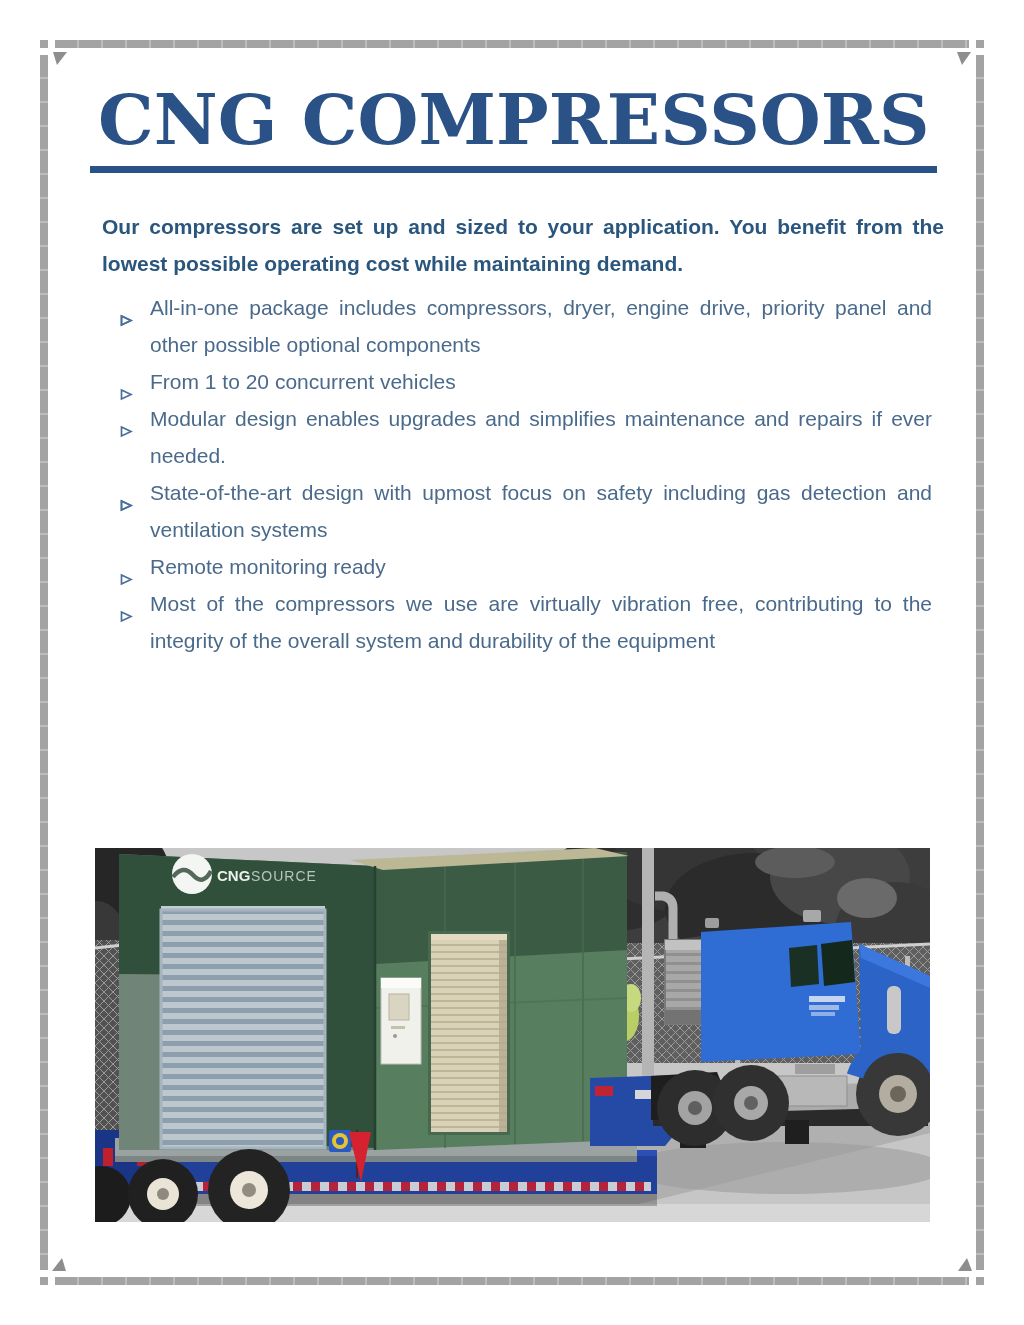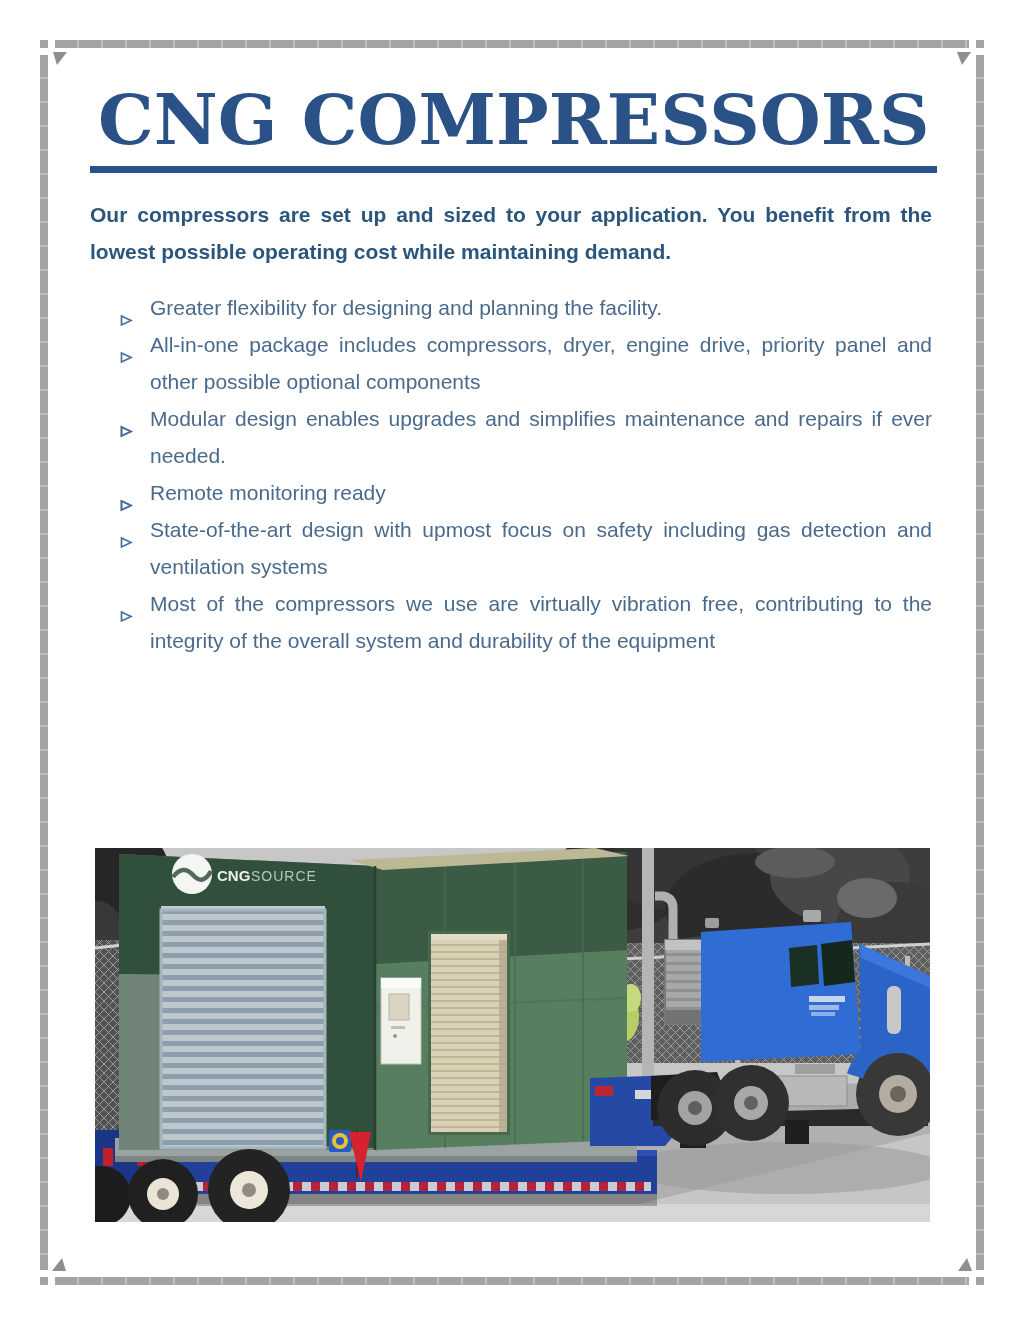--- a/index.html
+++ b/index.html
@@ -17,21 +17,21 @@
   .c-tl{left:40px;top:40px;} .c-tr{left:976px;top:40px;}
   .c-bl{left:40px;top:1277px;} .c-br{left:976px;top:1277px;}
   .tri{position:absolute;width:14px;height:13px;}
   .t-tl{left:53px;top:52px;} .t-tr{left:957px;top:52px;}
   .t-bl{left:52px;top:1258px;} .t-br{left:958px;top:1258px;}
   
   .title-wrap{position:absolute;top:78px;left:90px;width:844px;text-align:center;}
   .title{display:inline-block;margin:0;font-family:"DejaVu Serif","Liberation Serif",serif;
          font-weight:700;font-size:70px;line-height:84px;letter-spacing:0px;color:#2b5286;
          border-bottom:7px solid #2b5286;padding:0 8px 4px 8px;white-space:nowrap;}
-  .intro{position:absolute;top:196px;left:90px;width:842px;margin:0;
+  .intro{position:absolute;top:196px;left:90px;width:842px;margin:12px;
          font-size:21px;font-weight:bold;color:#2a567d;line-height:37px;text-align:justify;}
   .bullets{position:absolute;top:289px;left:90px;width:842px;margin:0;padding:0;list-style:none;
            font-size:21px;color:#4a6a8c;line-height:37px;}
   .bullets li{position:relative;padding-left:60px;text-align:justify;}
   .marker{position:absolute;left:30px;top:12px;width:13px;height:13px;}
   
   .photo{position:absolute;left:95px;top:848px;width:835px;height:478px;margin:0;}
   .photo svg{display:block;}
 </style>
 </head>
@@ -62,39 +62,39 @@
 
   <div class="title-wrap">
     <h1 class="title">CNG COMPRESSORS</h1>
   </div>
 
   <p class="intro">Our compressors are set up and sized to your application. You benefit from the lowest possible operating cost while maintaining demand.</p>
 
   <ul class="bullets">
     <li><span class="marker"><svg viewBox="0 0 13 13">
             <path d="M1.5 2 L11 6.5 L1.5 11 Z" fill="none" stroke="#4a6f9c" stroke-width="1.7"></path>
-          </svg></span><span class="li-text">Greater flexibility for designing and planning the facility.</span></li>
+          </svg></span></li>
     <li><span class="marker"><svg viewBox="0 0 13 13">
             <path d="M1.5 2 L11 6.5 L1.5 11 Z" fill="none" stroke="#4a6f9c" stroke-width="1.7"></path>
           </svg></span><span class="li-text">All-in-one package includes compressors, dryer, engine drive, priority panel and other possible optional components</span></li>
     <li><span class="marker"><svg viewBox="0 0 13 13">
             <path d="M1.5 2 L11 6.5 L1.5 11 Z" fill="none" stroke="#4a6f9c" stroke-width="1.7"></path>
+          </svg></span><span class="li-text">From 1 to 20 concurrent vehicles</span></li>
+    <li><span class="marker"><svg viewBox="0 0 13 13">
+            <path d="M1.5 2 L11 6.5 L1.5 11 Z" fill="none" stroke="#4a6f9c" stroke-width="1.7"></path>
+          </svg></span><span class="li-text">Modular design enables upgrades and simplifies maintenance and repairs if ever needed.</span></li>
+    <li><span class="marker"><svg viewBox="0 0 13 13">
+            <path d="M1.5 2 L11 6.5 L1.5 11 Z" fill="none" stroke="#4a6f9c" stroke-width="1.7"></path>
           </svg></span></li>
     <li><span class="marker"><svg viewBox="0 0 13 13">
             <path d="M1.5 2 L11 6.5 L1.5 11 Z" fill="none" stroke="#4a6f9c" stroke-width="1.7"></path>
-          </svg></span><span class="li-text">Modular design enables upgrades and simplifies maintenance and repairs if ever needed.</span></li>
-    <li><span class="marker"><svg viewBox="0 0 13 13">
-            <path d="M1.5 2 L11 6.5 L1.5 11 Z" fill="none" stroke="#4a6f9c" stroke-width="1.7"></path>
-          </svg></span></li>
+          </svg></span><span class="li-text">State-of-the-art design with upmost focus on safety including gas detection and ventilation systems</span></li>
     <li><span class="marker"><svg viewBox="0 0 13 13">
             <path d="M1.5 2 L11 6.5 L1.5 11 Z" fill="none" stroke="#4a6f9c" stroke-width="1.7"></path>
           </svg></span><span class="li-text">Remote monitoring ready</span></li>
-    <li><span class="marker"><svg viewBox="0 0 13 13">
-            <path d="M1.5 2 L11 6.5 L1.5 11 Z" fill="none" stroke="#4a6f9c" stroke-width="1.7"></path>
-          </svg></span><span class="li-text">State-of-the-art design with upmost focus on safety including gas detection and ventilation systems</span></li>
     <li><span class="marker"><svg viewBox="0 0 13 13">
             <path d="M1.5 2 L11 6.5 L1.5 11 Z" fill="none" stroke="#4a6f9c" stroke-width="1.7"></path>
           </svg></span><span class="li-text">Most of the compressors we use are virtually vibration free, contributing to the integrity of the overall system and durability of the equipment</span></li>
   </ul>
 
   <figure class="photo">
     <svg viewBox="0 0 835 374" width="835" height="374" role="img">
       <defs>
         <pattern id="louvP" width="11" height="11" patternUnits="userSpaceOnUse">
           <rect width="11" height="11" fill="#bcc7ce"></rect>

